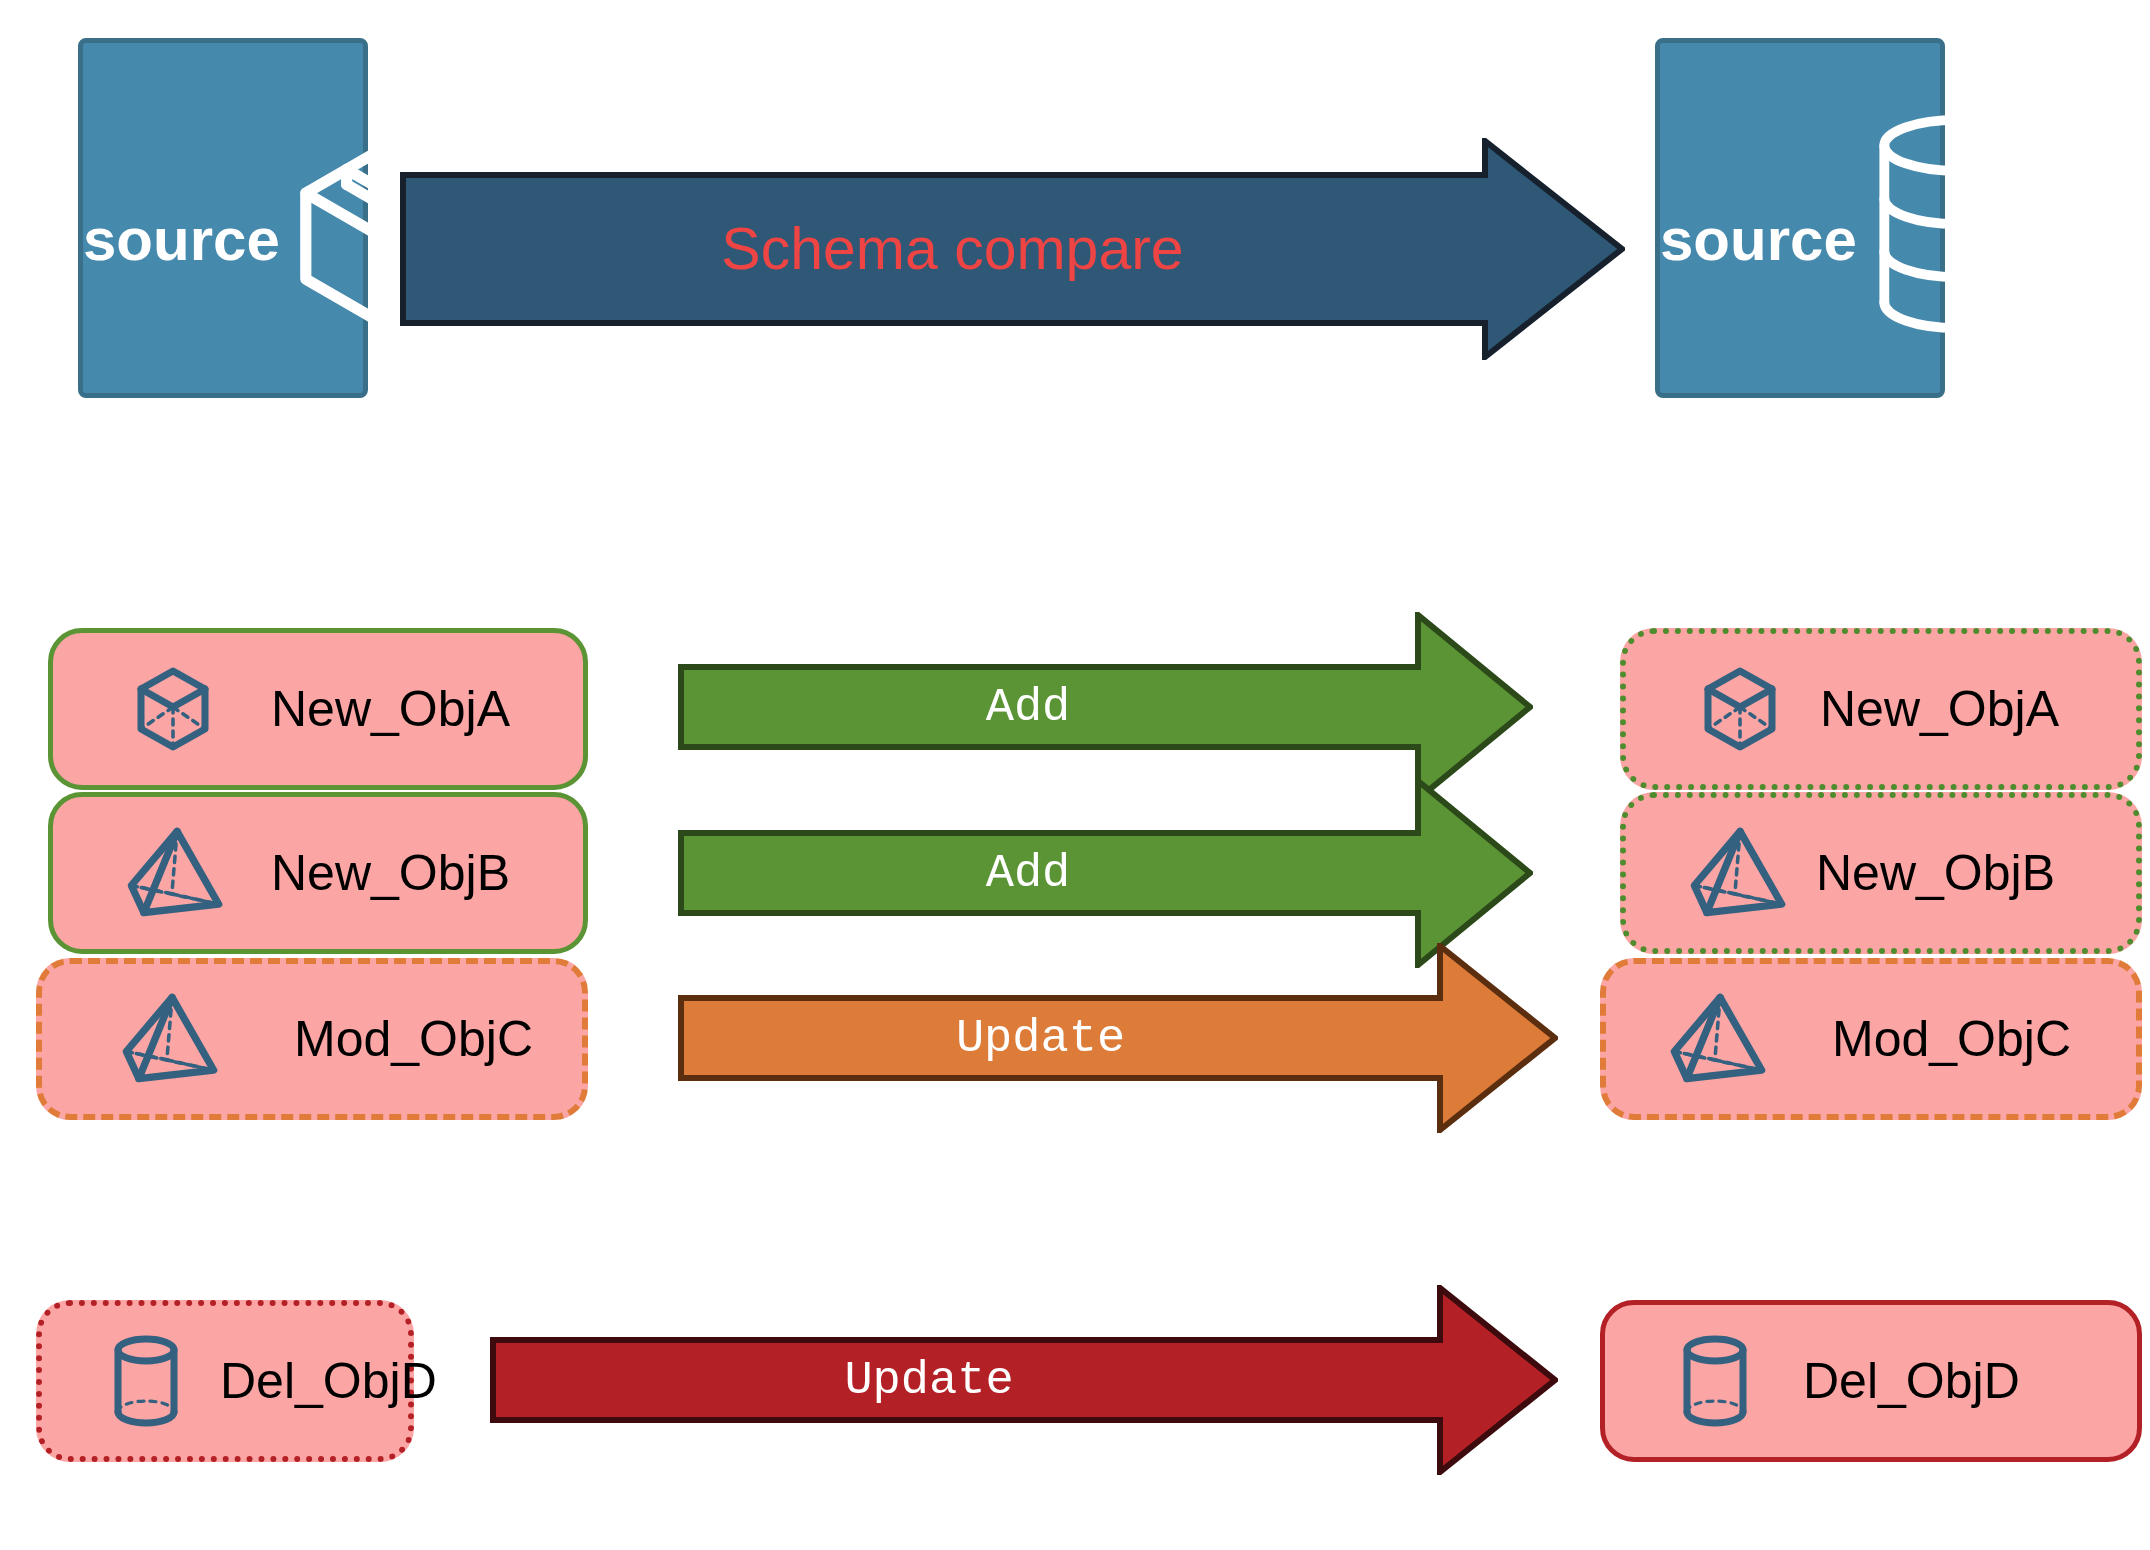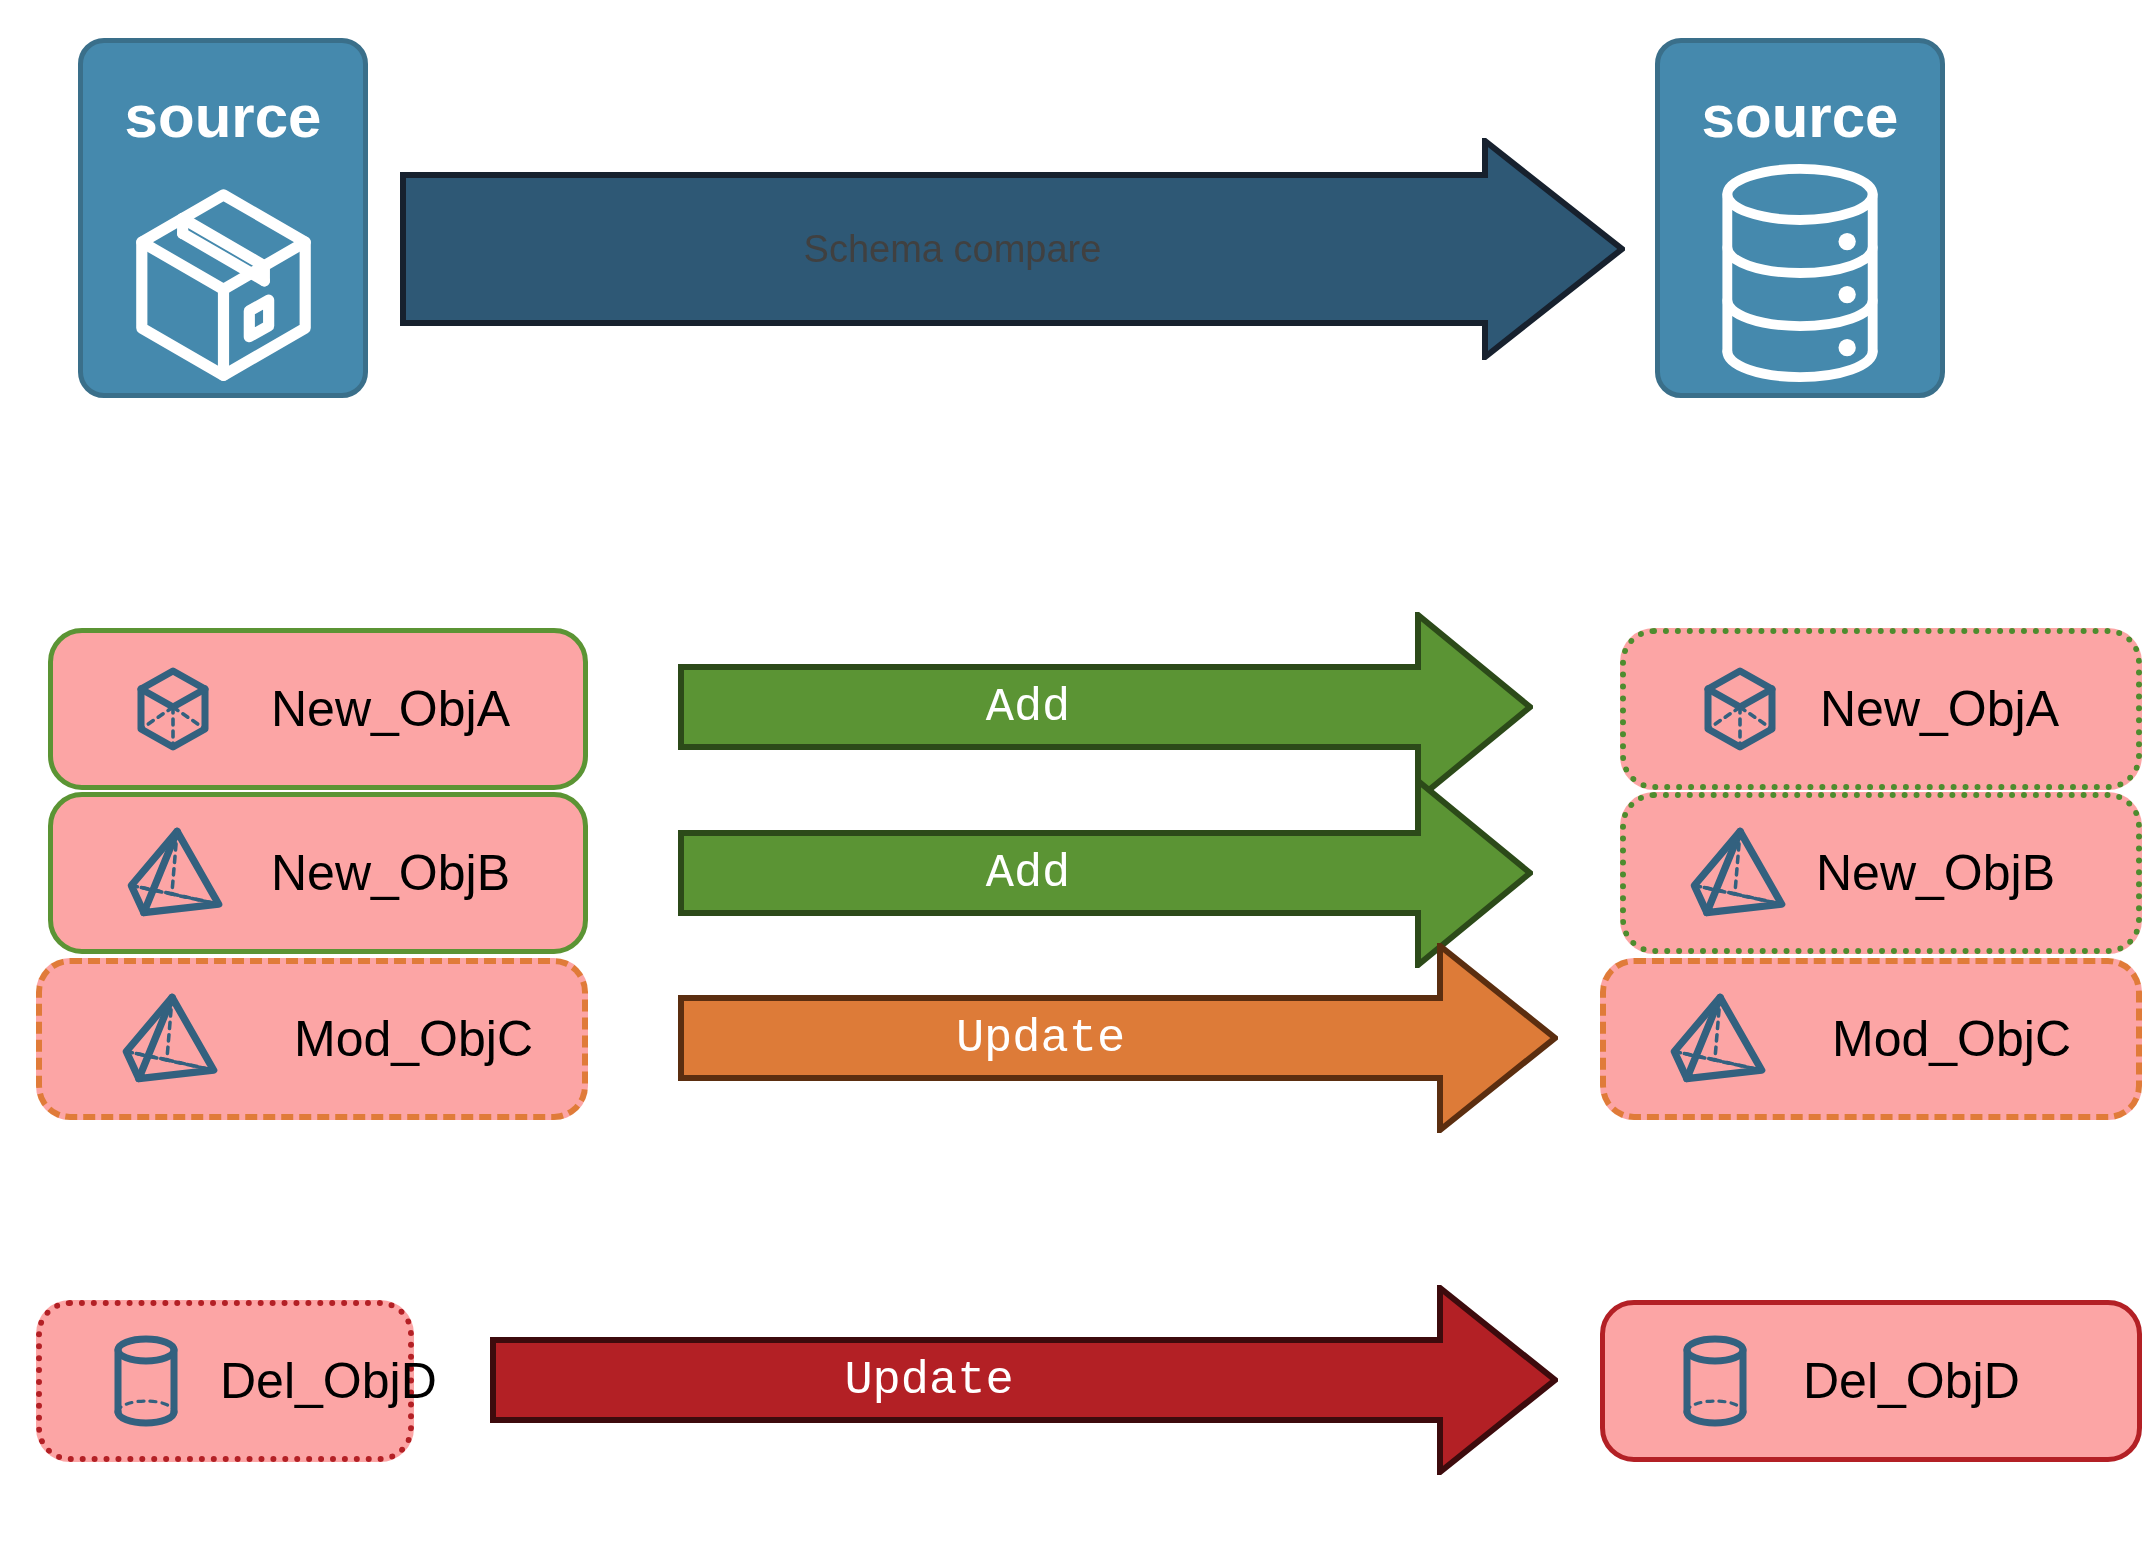--- a/index.html
+++ b/index.html
@@ -2,32 +2,32 @@
 <html><head>
 <meta charset="utf-8">
 <style>
   html,body{margin:0;padding:0;background:#ffffff;}
   body{width:2150px;height:1550px;position:relative;overflow:hidden;
        font-family:"Liberation Sans","DejaVu Sans",sans-serif;}
 
   .stage{position:absolute;left:0;top:0;width:2150px;height:1550px;}
 
   
-  .endpoint{position:absolute;border-radius:26px;background:#4589AD;
+  .endpoint{position:absolute;border-radius:8px;background:#4589AD;
             border:5px solid #3A6F8A;box-sizing:border-box;
-            display:flex;flex-direction:column;align-items:center;}
+            display:flex;flex-direction:row;align-items:center;}
   .endpoint .ep-title{color:#ffffff;font-weight:bold;font-size:60px;
             letter-spacing:0px;margin-top:44px;line-height:1;}
   .endpoint .ep-icon{margin-top:22px;}
 
   
   .bigarrow{position:absolute;}
   .bigarrow .lbl{position:absolute;left:0;top:0;width:100%;height:100%;
             display:flex;align-items:center;justify-content:center;
-            color:#404040;font-size:38px;padding-right:120px;box-sizing:border-box;}
+            color:#ef4444;font-size:59px;padding-right:120px;box-sizing:border-box;}
 
   
   .objbox{position:absolute;box-sizing:border-box;border-radius:34px;
           background:#fca5a5;display:flex;align-items:center;}
   .objbox .oicon{flex:0 0 auto;display:flex;align-items:center;justify-content:center;}
   .objbox .olabel{font-size:50px;color:#000000;white-space:nowrap;}
 
   .b-solid-green{border:5px solid #5B9434;}
   .b-dot-green{border:6px dotted #4E8C2E;}
   .b-dash-orange{border:6px dashed #E07B39;gap:36px;}

